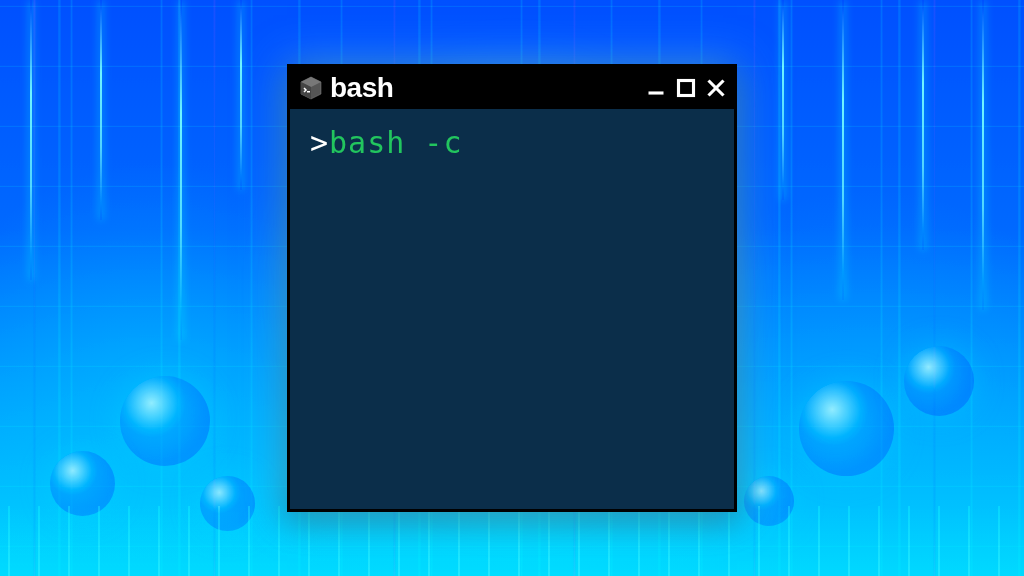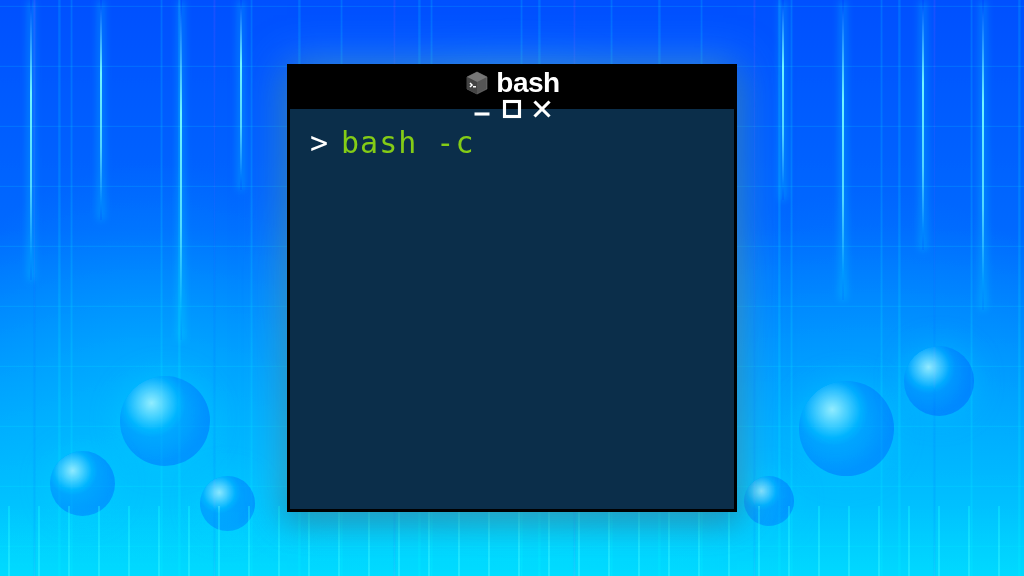--- a/index.html
+++ b/index.html
@@ -108,21 +108,20 @@
       box-shadow: 0 0 40px rgba(120, 230, 255, 0.5), 0 8px 30px rgba(0, 0, 0, 0.4);
     }
     
     .titlebar {
       height: 42px;
       background: #000;
       display: flex;
       align-items: center;
       padding: 0 8px;
       justify-content: space-between;
-      flex-direction: column;
     }
     
     .titlebar-left {
       display: flex;
       align-items: center;
       gap: 6px;
     }
     
     .app-icon {
       width: 26px;
@@ -169,21 +168,21 @@
       font-family: 'Consolas', 'DejaVu Sans Mono', monospace;
       letter-spacing: 1px;
     }
     
     .prompt-line {
       display: flex;
       gap: 0;
     }
     
     .prompt-symbol { color: #fff; }
-    .command-text { color: #84cc16; white-space: pre; margin-left: 12px; }
+    .command-text { color: #22c55e; white-space: pre; }
   </style>
 </head>
 <body>
 
 <div class="background">
   <div class="circuit-lines"></div>
 
   <div class="glow-line gl1"></div>
   <div class="glow-line gl2"></div>
   <div class="glow-line gl3"></div>

